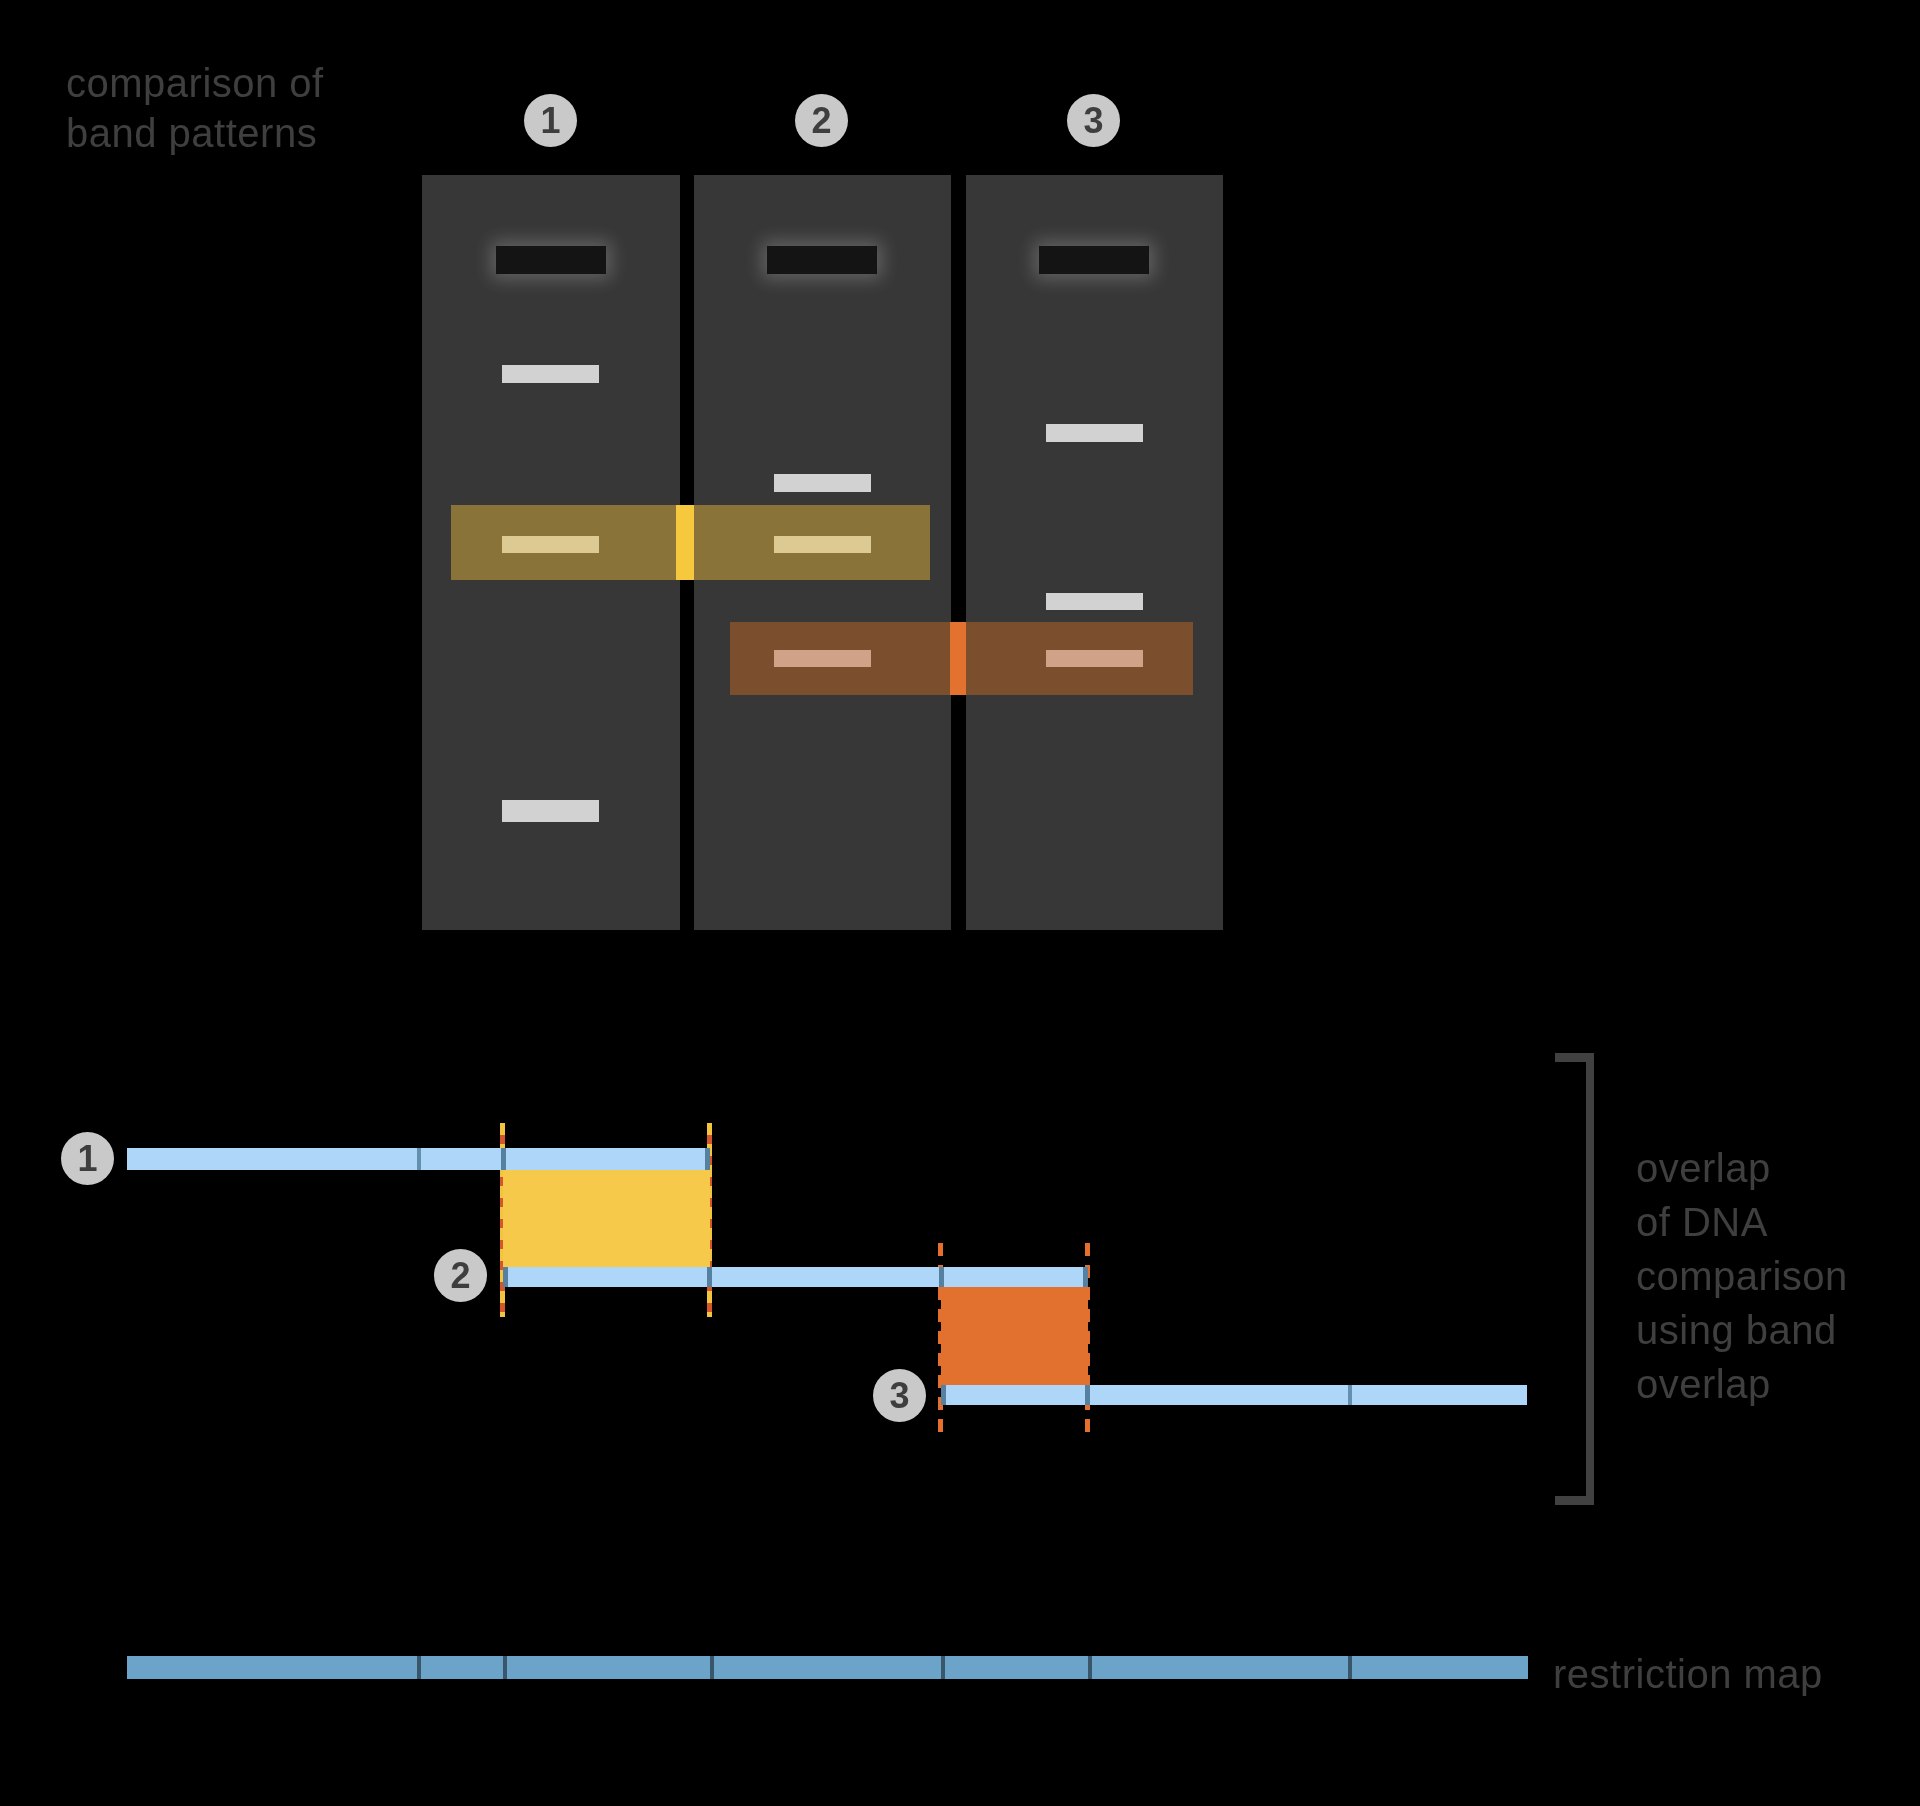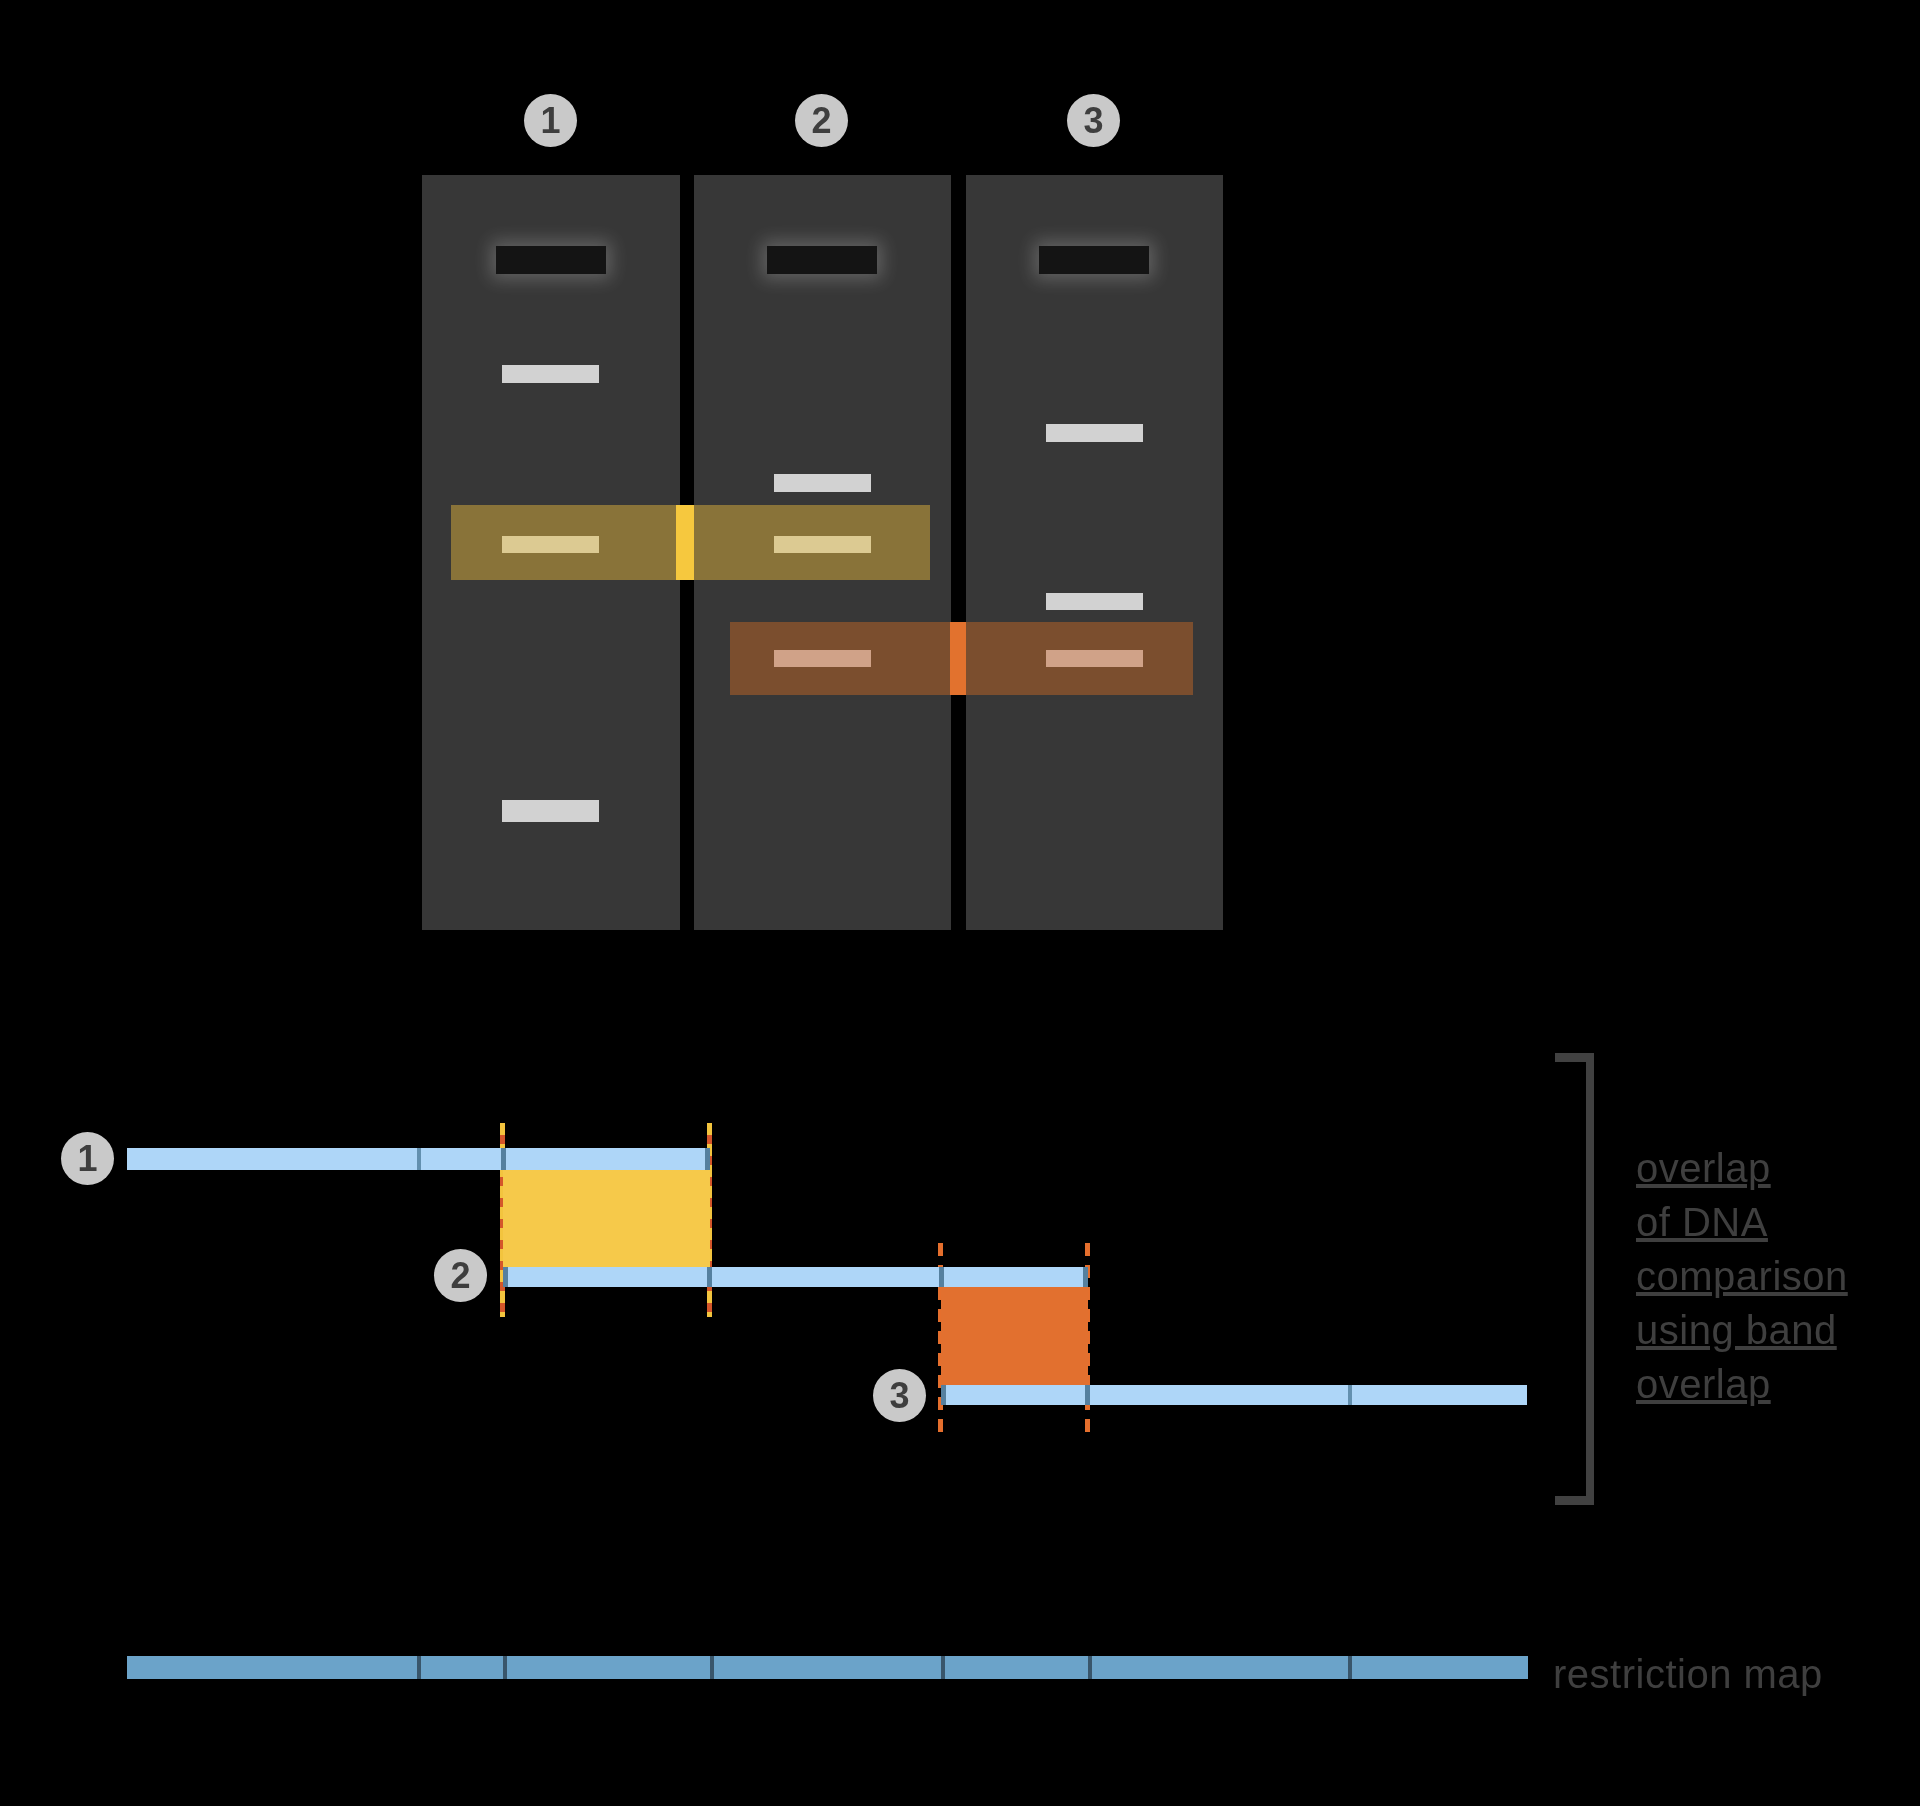--- a/index.html
+++ b/index.html
@@ -31,20 +31,24 @@
            border-right:8px solid #414141;border-top:9px solid #414141;border-bottom:9px solid #414141;}
   .cons-bar{background:#6ba3c9;}
   .cons-tick{position:absolute;top:0;bottom:0;width:4px;background:#39566b;}
   .txt-lines div{white-space:nowrap;}
 </style>
 </head>
 <body>
 
 <div id="stage">
 
+  <div class="abs caption" style="left:66px;top:58px;">
+    <div>comparison of</div>
+    <div>band patterns</div>
+  </div>
 
   <div class="abs num-circle" style="left:524px;top:94px;">
     <span>1</span>
   </div>
   <div class="abs num-circle" style="left:795px;top:94px;">
     <span>2</span>
   </div>
   <div class="abs num-circle" style="left:1067px;top:94px;">
     <span>3</span>
   </div>
@@ -106,21 +110,21 @@
   <div class="abs num-circle" style="left:873px;top:1369px;">
     <span>3</span>
   </div>
   <div class="abs frag-bar" style="left:941px;top:1385px;width:586px;height:20px;">
     <div class="bar-tick edge" style="left:0px;"></div>
     <div class="bar-tick edge" style="left:144px;"></div>
     <div class="bar-tick" style="left:407px;"></div>
   </div>
 
   <div class="abs bracket" style="left:1555px;top:1053px;"></div>
-  <div class="abs caption txt-lines" style="left:1636px;top:1141px;line-height:54px;text-decoration:underline;">
+  <div class="abs caption txt-lines" style="left:1636px;top:1141px;line-height:54px;">
     <div>overlap</div>
     <div>of DNA</div>
     <div>comparison</div>
     <div>using band</div>
     <div>overlap</div>
   </div>
 
   <div class="abs cons-bar" style="left:127px;top:1656px;width:1401px;height:23px;">
     <div class="cons-tick" style="left:290px;"></div>
     <div class="cons-tick" style="left:376px;"></div>

